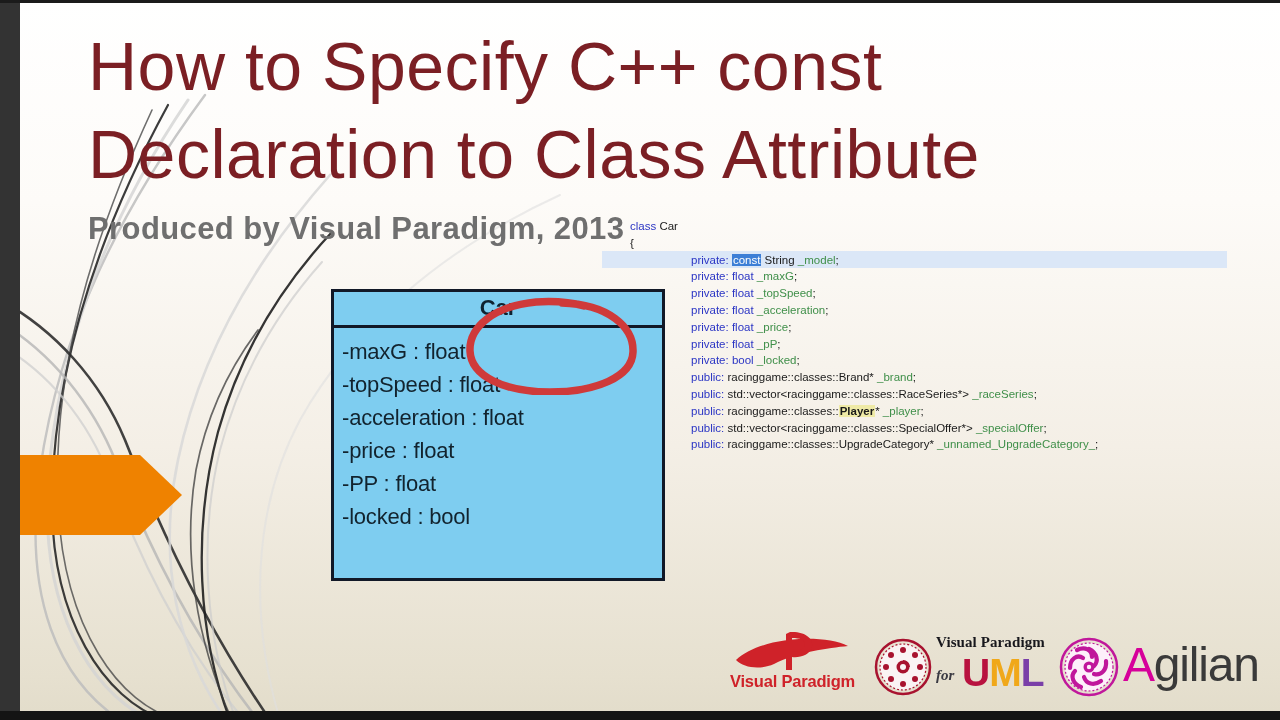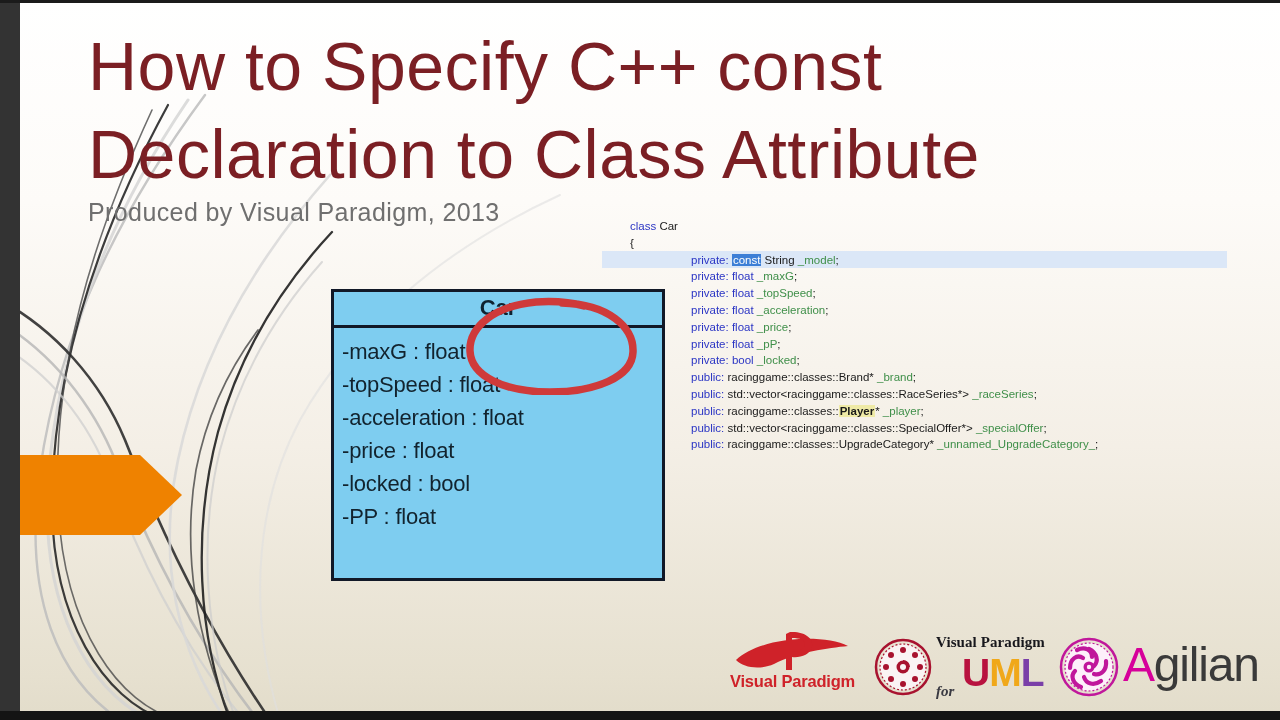--- a/index.html
+++ b/index.html
@@ -35,22 +35,22 @@
   }
 
   
   #title-block{ position:absolute; left:88px; top:22px; width:1070px; z-index:20; }
   .title-line{
     font-family:"Liberation Sans", sans-serif;
     font-size:68px; line-height:88px; font-weight:400;
     color:#7b1f24; letter-spacing:0.5px; white-space:nowrap;
   }
   #subtitle{
-    font-size:25px; color:#6f6f6f;
-    letter-spacing:0.4px; font-weight:400; white-space:nowrap;
+    margin-top:13px; font-size:31px; color:#6f6f6f;
+    letter-spacing:0.4px; font-weight:700; white-space:nowrap;
   }
 
   
   #uml-class{
     position:absolute; left:331px; top:289px; width:334px; height:292px;
     background:#7ecdf0; border:3px solid #111827; z-index:22;
   }
   #uml-class-name{
     height:36px; line-height:32px; text-align:center;
     font-size:22px; font-weight:bold; color:#0f2230;
@@ -96,21 +96,21 @@
     position:absolute; left:0; top:42px; width:133px; text-align:center;
     color:#cf2229; font-size:16.5px; font-weight:bold; letter-spacing:-0.2px;
   }
   #logo-uml{ left:148px; top:4px; width:180px; height:68px; }
   #uml-mark{ position:absolute; left:0; top:6px; width:58px; height:58px; }
   #uml-vp-text{
     position:absolute; left:62px; top:2px; font-size:15px; font-weight:bold;
     font-family:"Liberation Serif", serif; color:#17171c; letter-spacing:0.1px;
   }
   #uml-for{
-    position:absolute; left:62px; top:51px; font-size:15px; font-style:italic;
+    position:absolute; left:62px; top:35px; font-size:15px; font-style:italic;
     font-family:"Liberation Serif", serif; color:#3a3a42; font-weight:bold;
   }
   #uml-letters{
     position:absolute; left:88px; top:19px; font-size:39px; font-weight:bold;
     letter-spacing:-1px; line-height:44px;
   }
   #logo-agilian{ left:333px; top:4px; width:221px; height:68px; }
   #ag-mark{ position:absolute; left:0; top:5px; width:60px; height:60px; }
   #ag-text{
     position:absolute; left:64px; top:8px; font-size:48px; font-weight:normal;
@@ -150,22 +150,22 @@
     <div id="subtitle">Produced by Visual Paradigm, 2013</div>
   </div>
 
   <div id="uml-class">
     <div id="uml-class-name">Car</div>
     <div id="uml-attrs">
         <div class="uml-attr">-maxG : float</div>
         <div class="uml-attr">-topSpeed : float</div>
         <div class="uml-attr">-acceleration : float</div>
         <div class="uml-attr">-price : float</div>
+        <div class="uml-attr">-PP : float</div>
         <div class="uml-attr">-locked : bool</div>
-        <div class="uml-attr">-PP : float</div>
       </div>
   </div>
 
   <svg id="red-ellipse" viewBox="0 0 172 98" preserveAspectRatio="none">
     <path d="M96,6 C142,7 168,30 167,55 C166,80 130,95 84,95
              C38,95 5,79 4,54 C3,30 28,9 70,5 C86,4 104,5 118,9" fill="none" stroke="#cf3a3a" stroke-width="7.5" stroke-linecap="round"></path>
   </svg>
 
   <div id="code-block"><div class="code-line ind1"><span class="kw">class </span><span class="cls">Car</span></div><div class="code-line ind1"><span class="brace">{</span></div><div class="code-line ind2 highlighted"><span class="kw">private: </span><span class="sel">const</span><span class="type"> String </span><span class="mem">_model</span><span class="type">;</span></div><div class="code-line ind2"><span class="kw">private: </span><span class="kw">float </span><span class="mem">_maxG</span><span class="type">;</span></div><div class="code-line ind2"><span class="kw">private: </span><span class="kw">float </span><span class="mem">_topSpeed</span><span class="type">;</span></div><div class="code-line ind2"><span class="kw">private: </span><span class="kw">float </span><span class="mem">_acceleration</span><span class="type">;</span></div><div class="code-line ind2"><span class="kw">private: </span><span class="kw">float </span><span class="mem">_price</span><span class="type">;</span></div><div class="code-line ind2"><span class="kw">private: </span><span class="kw">float </span><span class="mem">_pP</span><span class="type">;</span></div><div class="code-line ind2"><span class="kw">private: </span><span class="kw">bool </span><span class="mem">_locked</span><span class="type">;</span></div><div class="code-line ind2"><span class="kw">public: </span><span class="type">racinggame::classes::Brand* </span><span class="mem">_brand</span><span class="type">;</span></div><div class="code-line ind2"><span class="kw">public: </span><span class="type">std::vector&lt;racinggame::classes::RaceSeries*&gt; </span><span class="mem">_raceSeries</span><span class="type">;</span></div><div class="code-line ind2"><span class="kw">public: </span><span class="type">racinggame::classes::</span><span class="hl-yellow">Player</span><span class="type">* </span><span class="mem">_player</span><span class="type">;</span></div><div class="code-line ind2"><span class="kw">public: </span><span class="type">std::vector&lt;racinggame::classes::SpecialOffer*&gt; </span><span class="mem">_specialOffer</span><span class="type">;</span></div><div class="code-line ind2"><span class="kw">public: </span><span class="type">racinggame::classes::UpgradeCategory* </span><span class="mem">_unnamed_UpgradeCategory_</span><span class="type">;</span></div></div>
 

